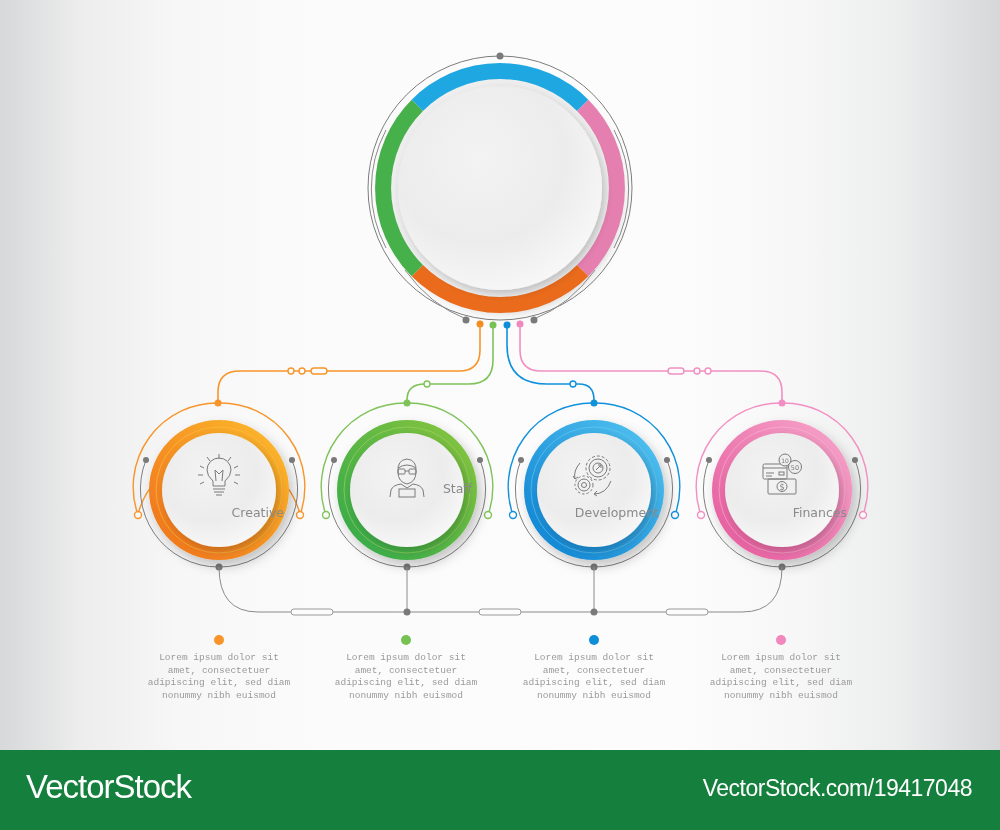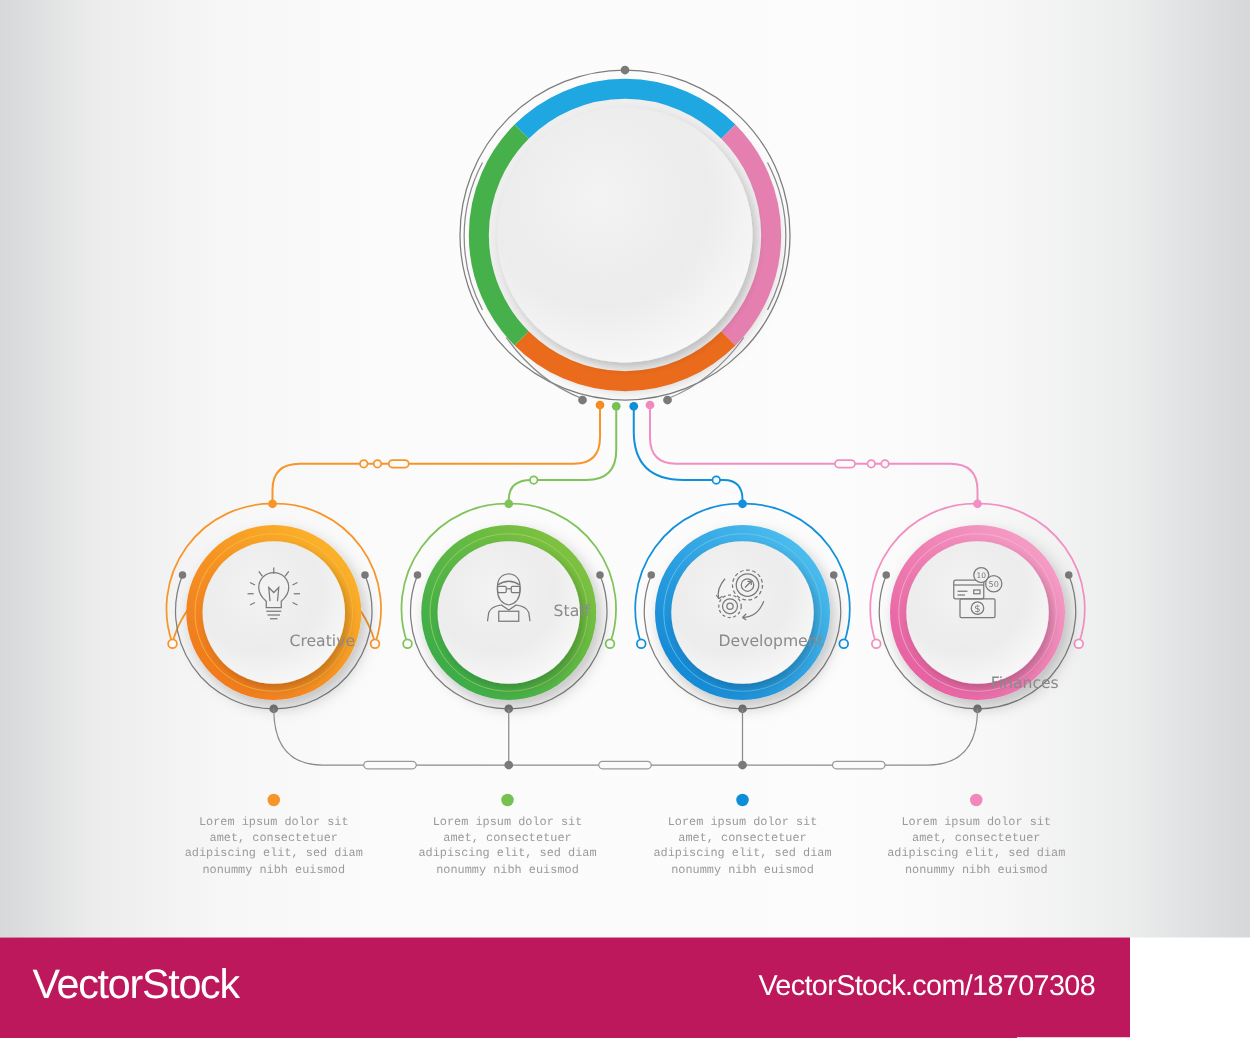--- a/index.html
+++ b/index.html
@@ -21,21 +21,21 @@
   .node-label {
     position: absolute; width: 130px; text-align: right; color: #8a8a8a;
     font-size: 12.5px; font-family: "DejaVu Sans", sans-serif;
   }
   .desc {
     position: absolute; width: 150px; text-align: center; color: #9a9a9a;
     font-size: 9.5px; line-height: 12.5px; font-family: Liberation Mono, monospace;
   }
   .desc span { display: block; }
   .footer {
-    position: absolute; left: 0; top: 750px; width: 904px; height: 80px; background: #be185d;
+    position: absolute; left: 0; top: 750px; width: 1000px; height: 80px; background: #15803d;
   }
   .footer .brand {
     position: absolute; left: 26px; top: 18px; color: #fff; font-size: 33px;
     font-family: "Liberation Sans", sans-serif; letter-spacing: -1px;
   }
   .footer .url {
     position: absolute; right: 28px; top: 25px; color: #fff; font-size: 23px;
     font-family: "Liberation Sans", sans-serif; letter-spacing: -0.5px;
   }
 </style>
@@ -281,21 +281,21 @@
       <circle cx="781" cy="640" r="5" fill="#f187bd"></circle>
     </g>
   </svg>
 
   <div class="title-text">
   </div>
 
   <div class="node-label" style="left:154px; top:505px;">Creative</div>
   <div class="node-label" style="left:342px; top:481px;">Staff</div>
   <div class="node-label" style="left:529px; top:505px;">Development</div>
-  <div class="node-label" style="left:717px; top:505px;margin-top:33px;">Finances</div>
+  <div class="node-label" style="left:717px; top:505px;">Finances</div>
 
   <div class="desc" style="left:144px; top:652px;">
     <span>Lorem ipsum dolor sit</span>
     <span>amet, consectetuer</span>
     <span>adipiscing elit, sed diam</span>
     <span>nonummy nibh euismod</span>
   </div>
   <div class="desc" style="left:331px; top:652px;">
     <span>Lorem ipsum dolor sit</span>
     <span>amet, consectetuer</span>
@@ -311,14 +311,14 @@
   <div class="desc" style="left:706px; top:652px;">
     <span>Lorem ipsum dolor sit</span>
     <span>amet, consectetuer</span>
     <span>adipiscing elit, sed diam</span>
     <span>nonummy nibh euismod</span>
   </div>
 </div>
 
 <div class="footer">
   <div class="brand">VectorStock</div>
-  <div class="url">VectorStock.com/18707308</div>
+  <div class="url">VectorStock.com/19417048</div>
 </div>
 
 </body></html>

